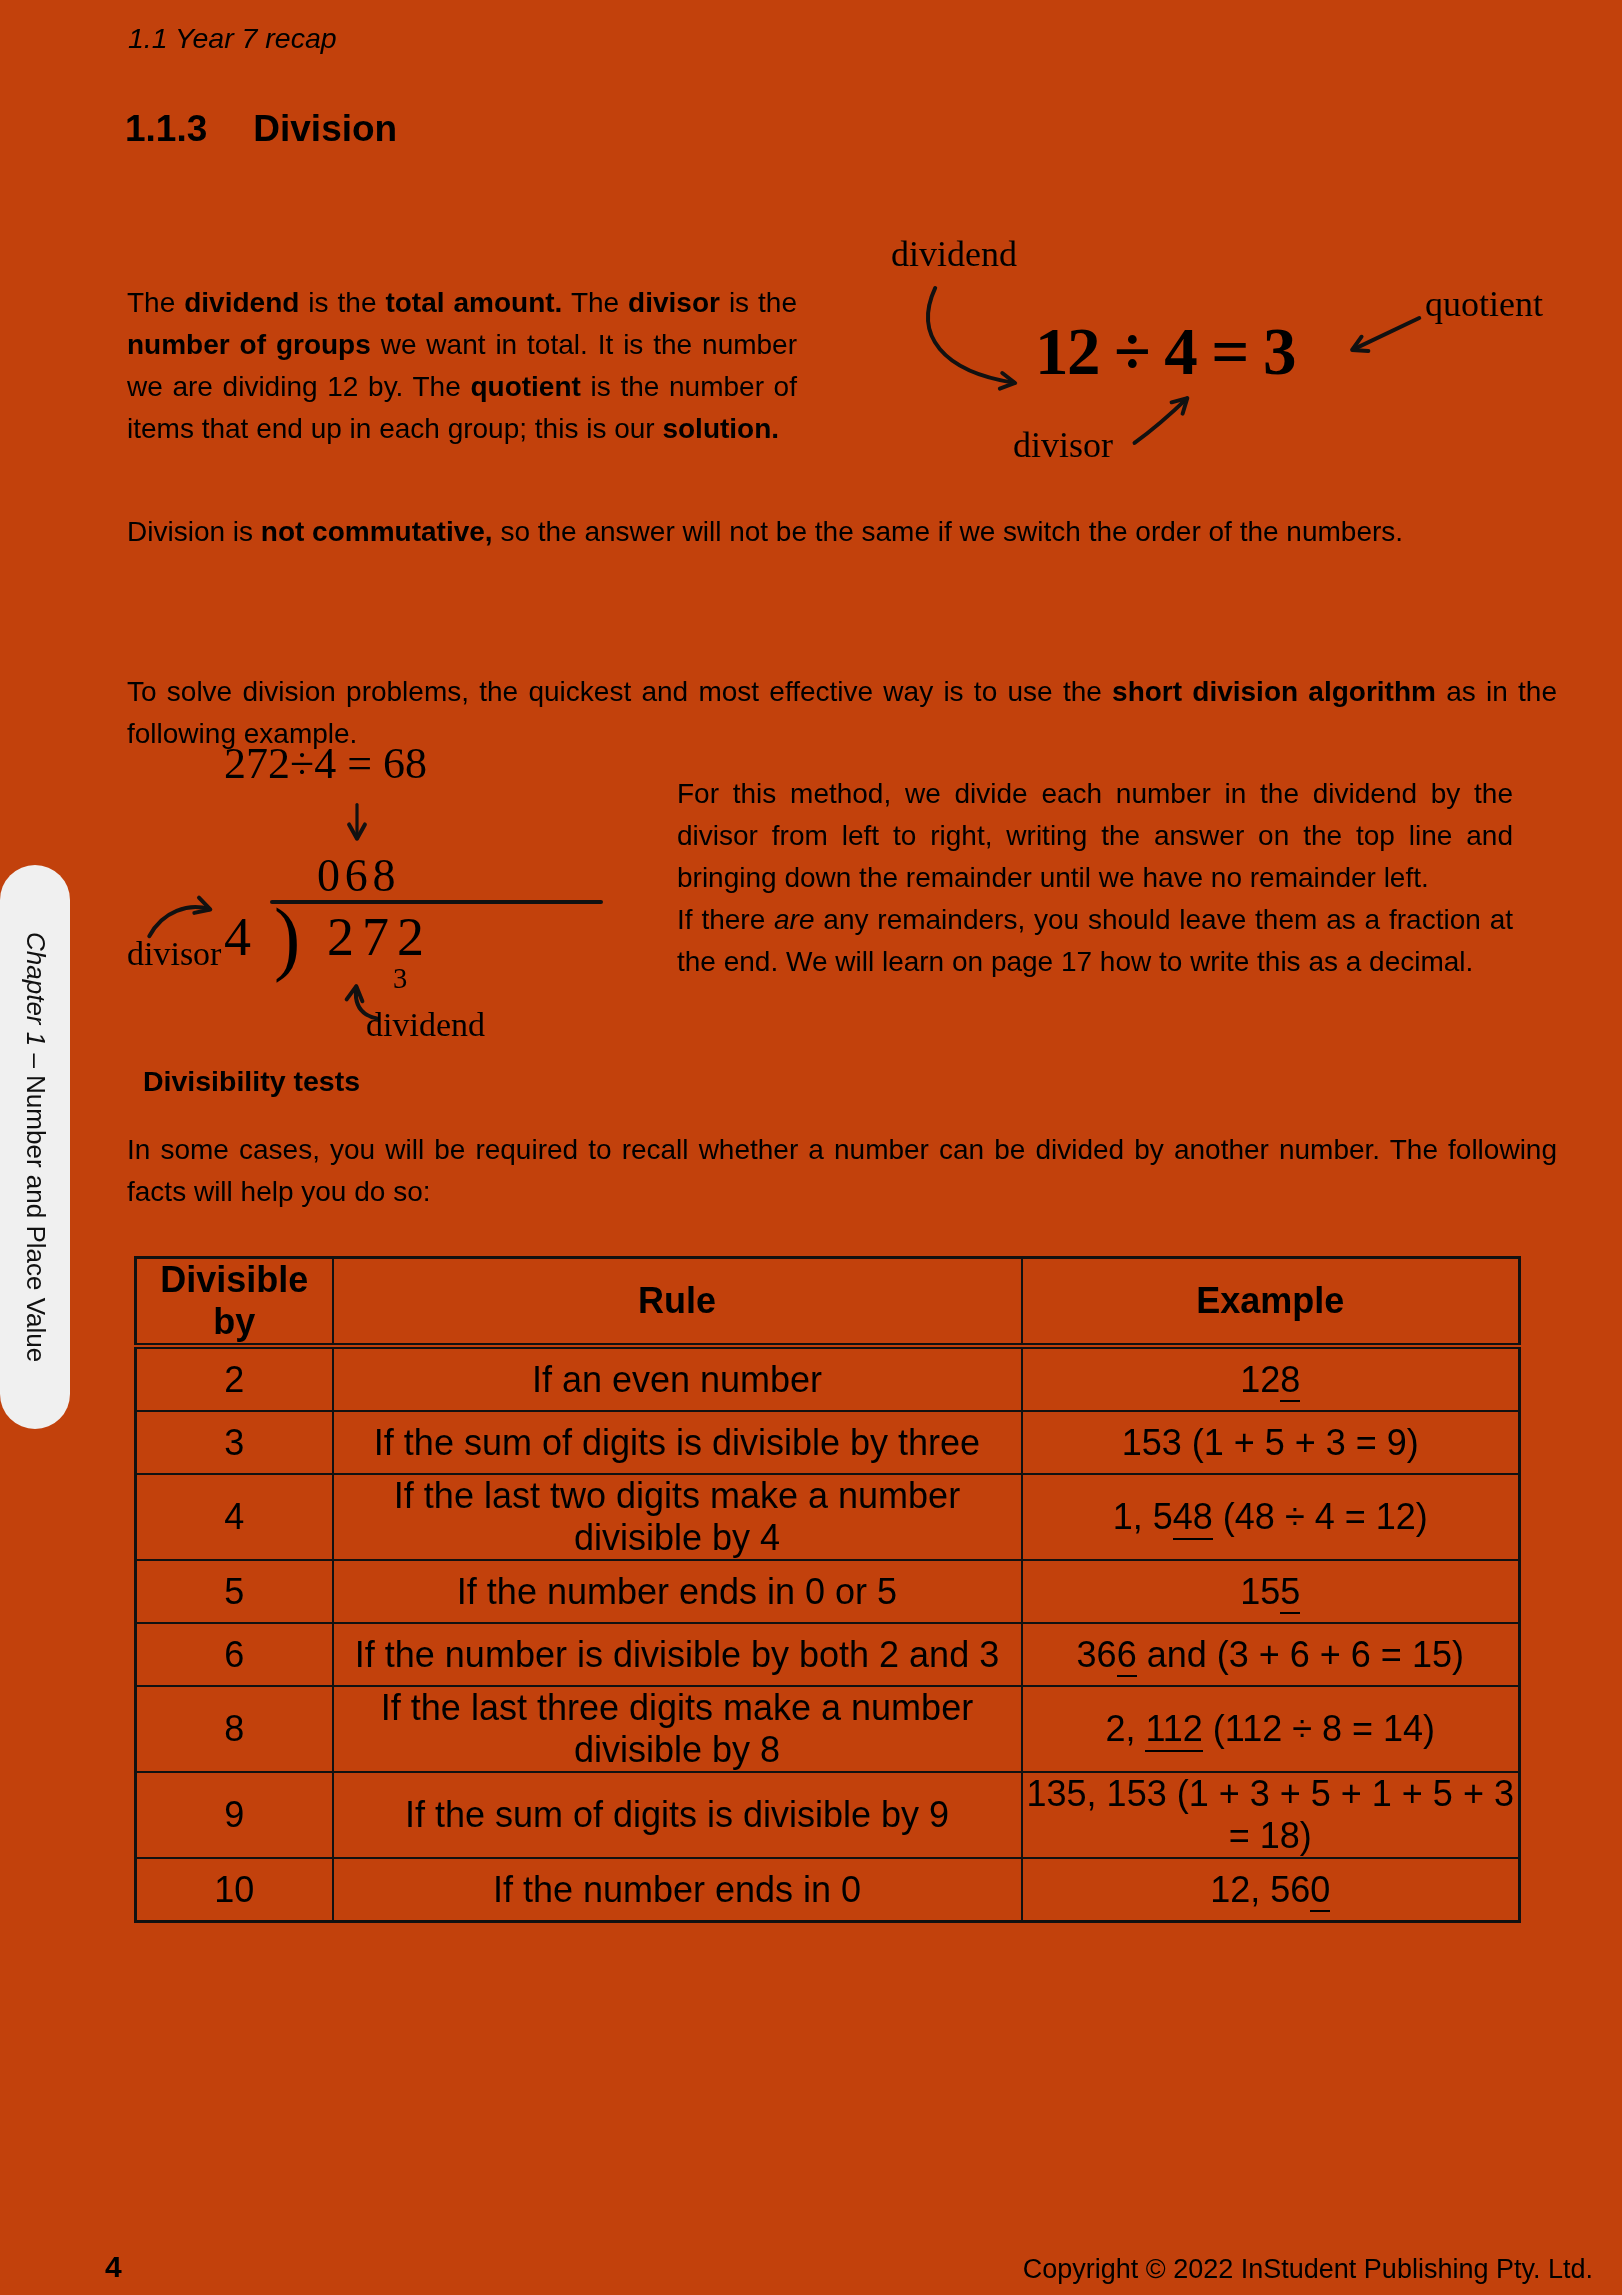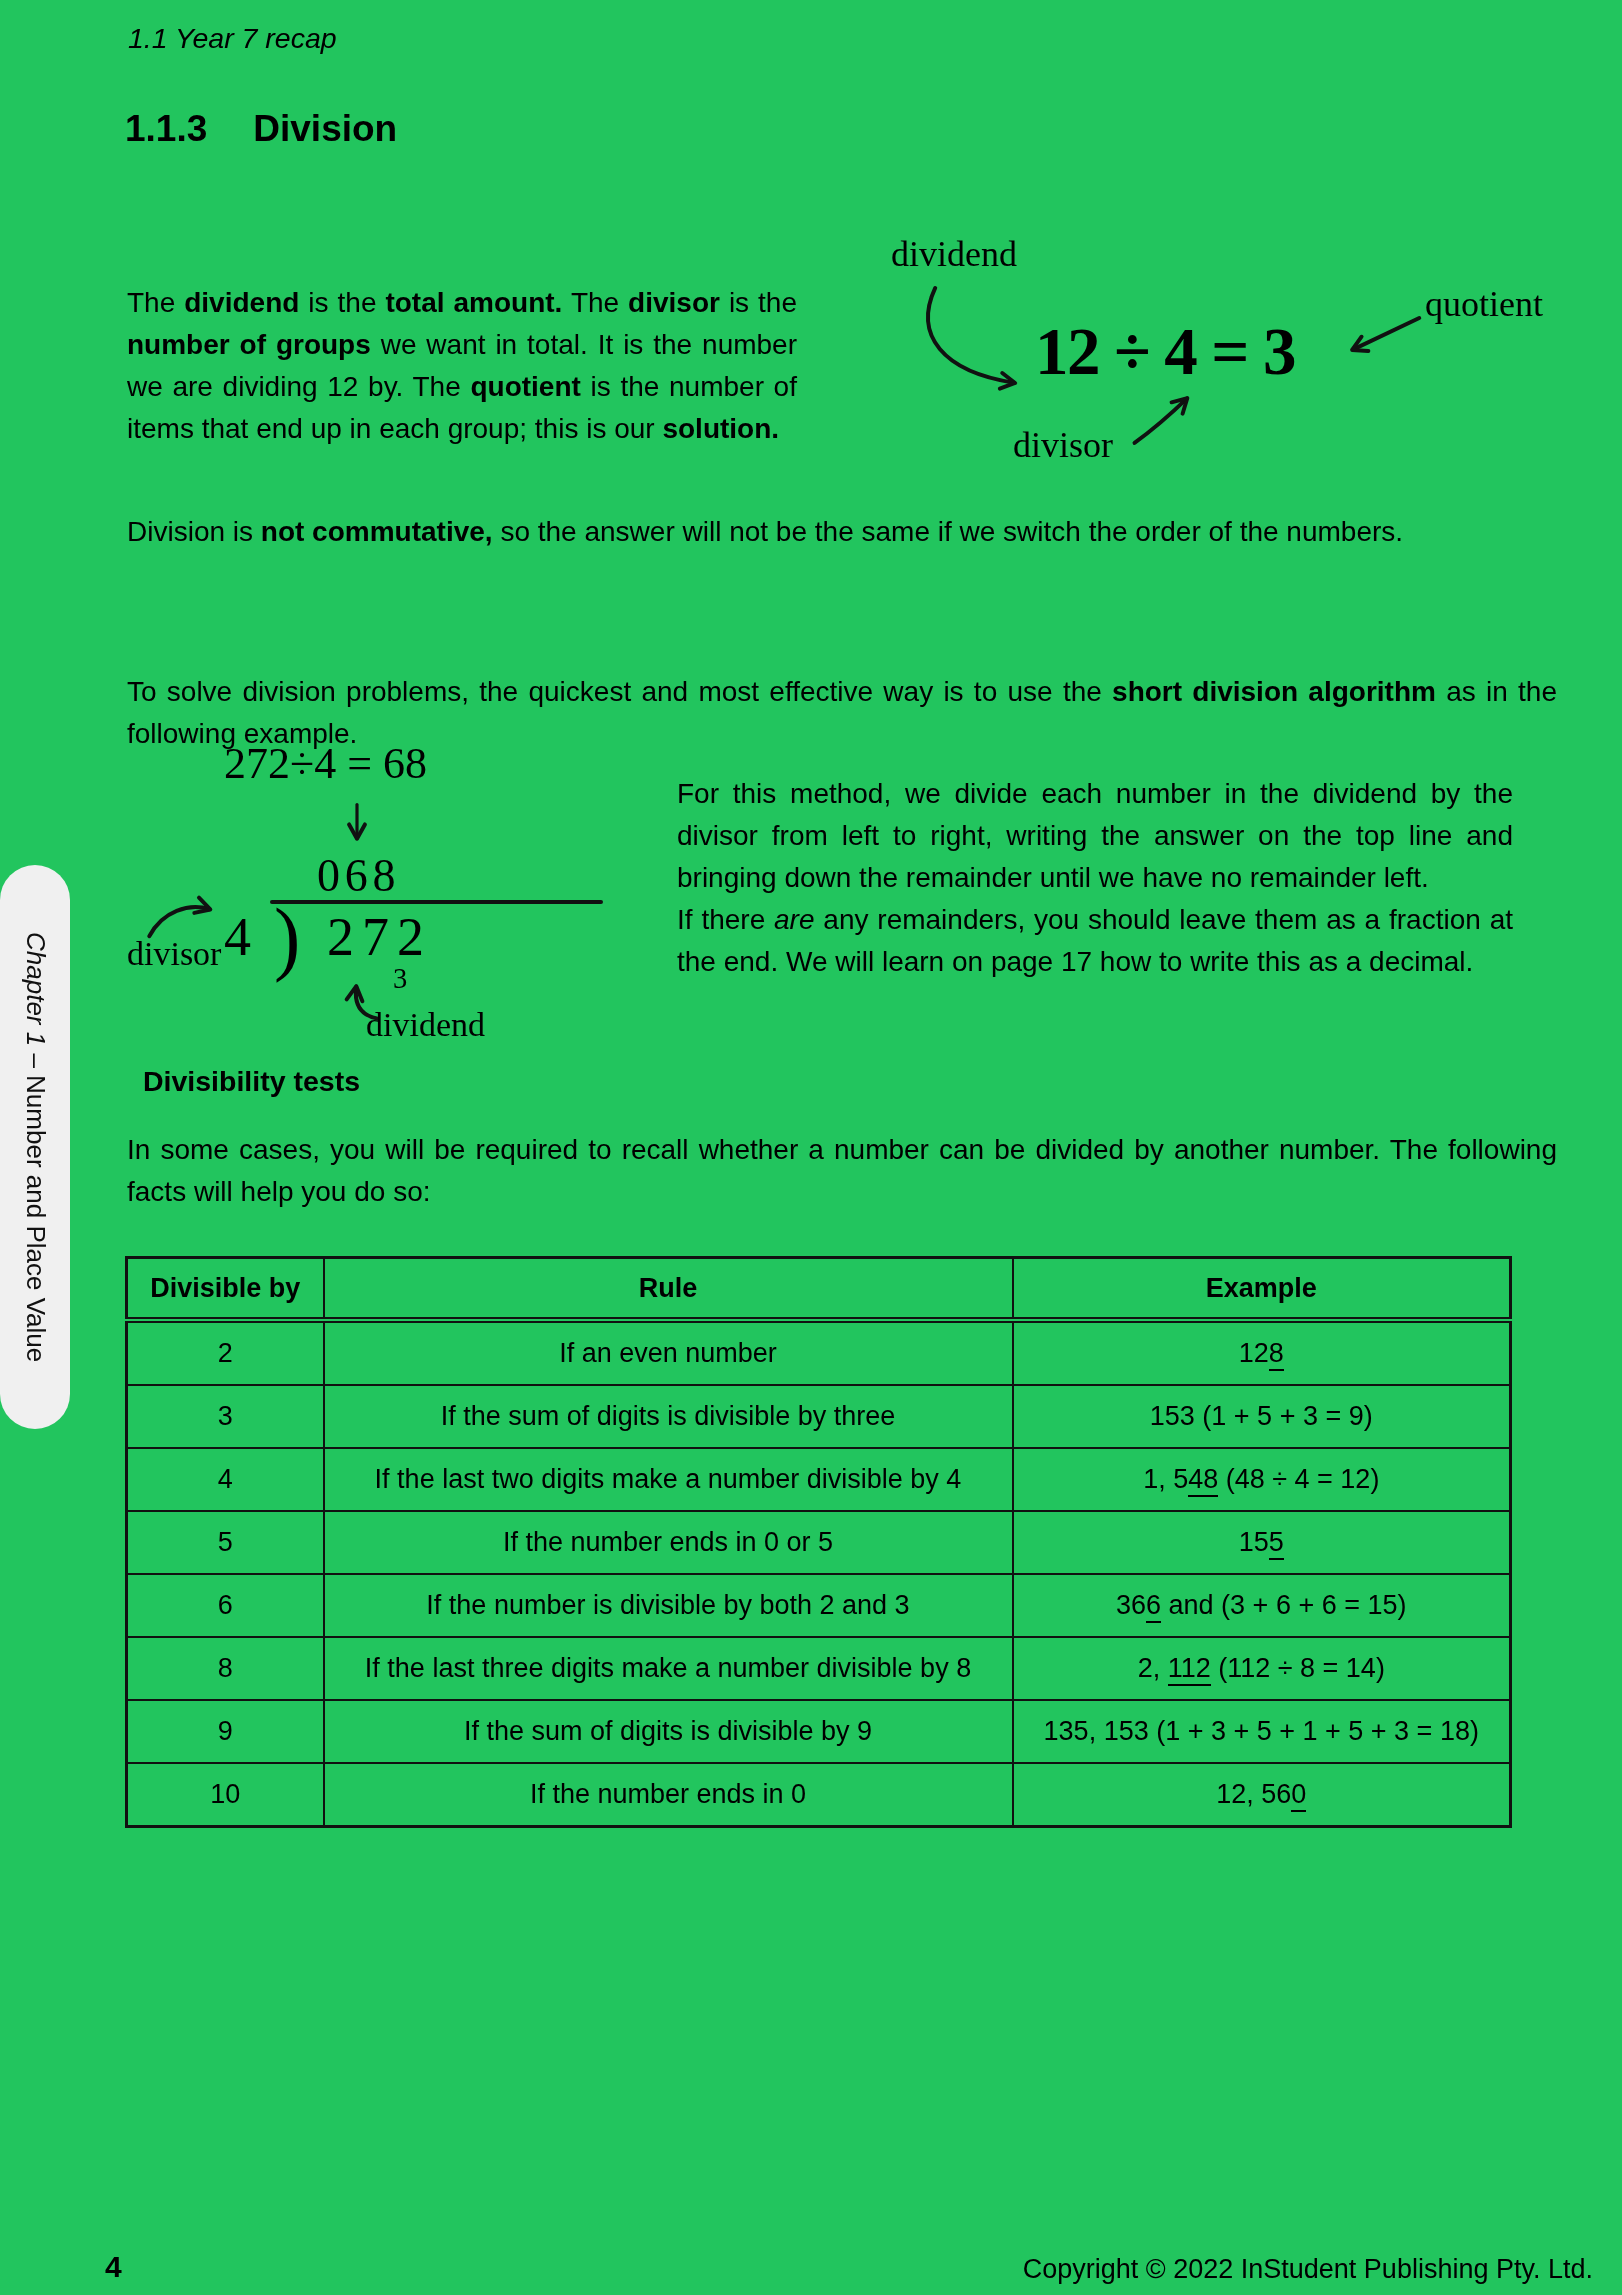--- a/index.html
+++ b/index.html
@@ -1,16 +1,16 @@
 <!DOCTYPE html>
 <html style="font-size:12.7px"><head>
 <meta charset="utf-8">
 <style>
   html,body{margin:0;padding:0;background:#fff;}
-  .page{position:relative;width:1623px;height:2295px;background:#22c55e;
+  .page{position:relative;width:1623px;height:2295px;background:#c2410c;
         font-family:"Liberation Sans",sans-serif;color:#000;overflow:hidden;}
 
   .running-header{position:absolute;left:128px;top:22px;font-size:28.5px;font-style:italic;}
 
   .section-heading{position:absolute;left:125px;top:108px;font-size:37px;font-weight:bold;margin:0;}
   .section-heading .sec-num{margin-right:46px;}
 
   .body-text{font-size:28px;line-height:42px;}
   .intro-para{position:absolute;left:127px;top:171px;}
 
@@ -49,22 +49,22 @@
   .sd-lbl-dividend{left:239px;top:268px;}
 
   .method-para{position:absolute;left:677px;top:773px;width:836px;text-align:justify;}
   .method-para p{margin:0;}
   .em-it{font-style:italic;}
 
   .divtests-heading{position:absolute;left:127px;top:1049px;font-size:28.5px;font-weight:bold;margin:16px;}
   .divtests-intro{position:absolute;left:127px;top:1101px;width:1430px;text-align:justify;}
 
   
-  table.divis{position:absolute;left:125px;top:1256px;width:1383px;border-collapse:collapse;
-              font-size:27px;table-layout:fixed;}
+  table.divis{position:absolute;left:134px;top:1256px;width:1383px;border-collapse:collapse;
+              font-size:36px;table-layout:fixed;}
   table.divis th,table.divis td{border:2.4px solid #111;text-align:center;height:61px;padding:0;}
   table.divis th{font-weight:bold;height:58px;border-bottom:6.3px double #111;}
   table.divis{border:3.2px solid #111;}
   col.c-div{width:197px;} col.c-rule{width:689px;} col.c-ex{width:498px;}
   td.rule-cell{text-align:left;padding-left:20.6px;}
   .u{border-bottom:2.4px solid #000;padding-bottom:0.8px;}
 
   
   .chapter-tab{position:absolute;left:0;top:865px;width:70px;height:564px;background:#f0f0f0;
                border-radius:35px;display:flex;align-items:center;justify-content:center;}

